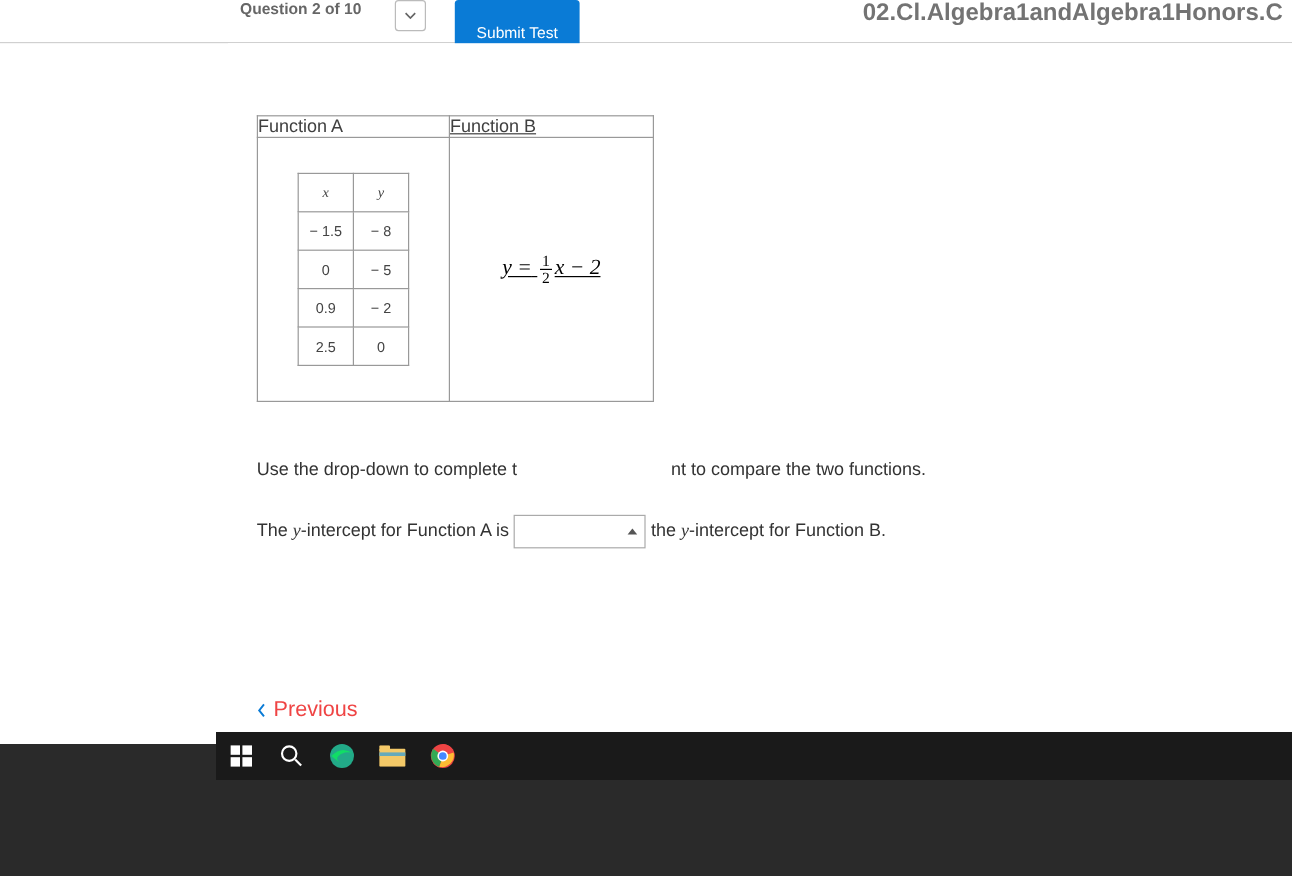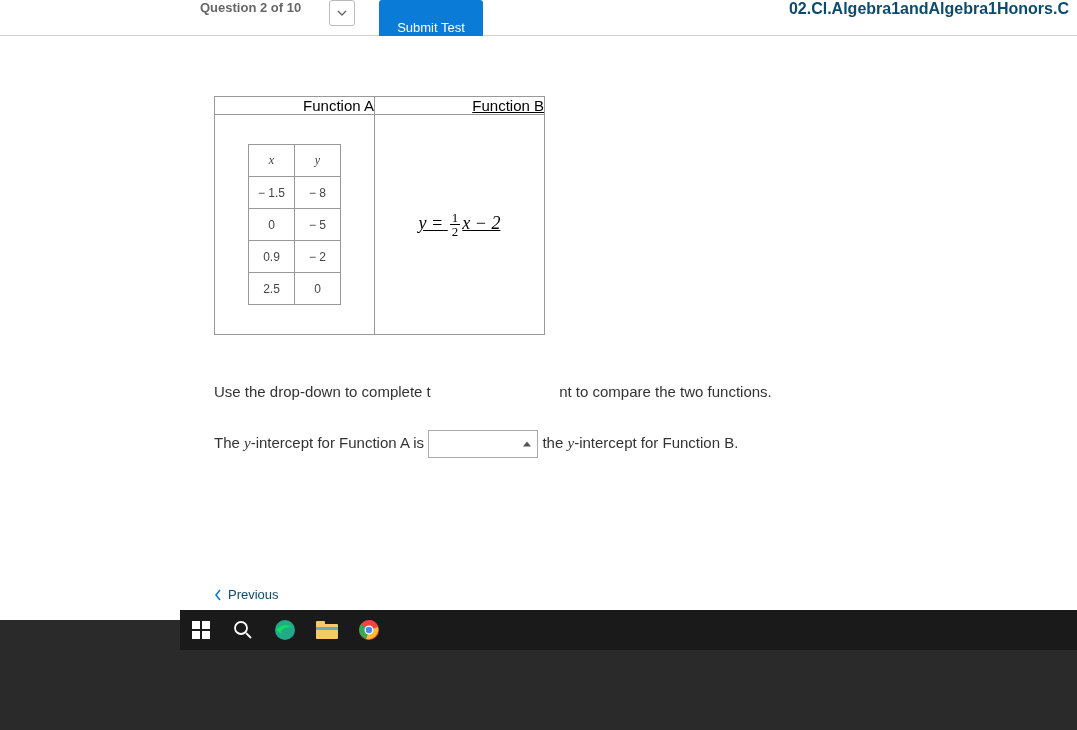--- a/index.html
+++ b/index.html
@@ -53,22 +53,22 @@
       padding: 20px 18px;
       border: none;
       border-radius: 3px;
       font-size: 13px;
       margin-left: 12px;
       cursor: pointer;
     }
     .breadcrumb {
       margin-left: auto;
       margin-right: 8px;
-      font-size: 16px;
-      color: #0c4a6e;
+      font-size: 20px;
+      color: #737373;
       font-weight: bold;
     }
     .content-area {
       position: absolute;
       left: 190px;
       top: 36px;
       right: 0;
       bottom: 0;
       background: #fff;
       padding: 60px 40px 24px 24px;
@@ -76,24 +76,24 @@
     .functions-table {
       border-collapse: collapse;
       margin-bottom: 40px;
     }
     .functions-table > tbody > tr > td {
       border: 1px solid #999;
       vertical-align: middle;
       padding: 0;
     }
     .func-header {
-      text-align: right;
+      text-align: left;
       font-size: 15px;
       padding: 10px 0;
-      color: #000000;
+      color: #404040;
     }
     .col-a { width: 160px; }
     .col-b { width: 170px; text-decoration: underline; }
     .body-row td { height: 220px; }
     .inner-table {
       border-collapse: collapse;
       margin: 16px auto;
     }
     .inner-table td {
       border: 1px solid #999;
@@ -171,22 +171,22 @@
       color: #333;
       cursor: pointer;
     }
     .prev-link {
       position: absolute;
       bottom: 18px;
       left: 24px;
       display: flex;
       align-items: center;
       gap: 6px;
-      color: #0c4a6e;
-      font-size: 13px;
+      color: #ef4444;
+      font-size: 18px;
       cursor: pointer;
     }
     .prev-chev {
       width: 8px; height: 12px;
     }
     .taskbar {
       position: absolute;
       left: 180px;
       bottom: 80px;
       height: 40px;

